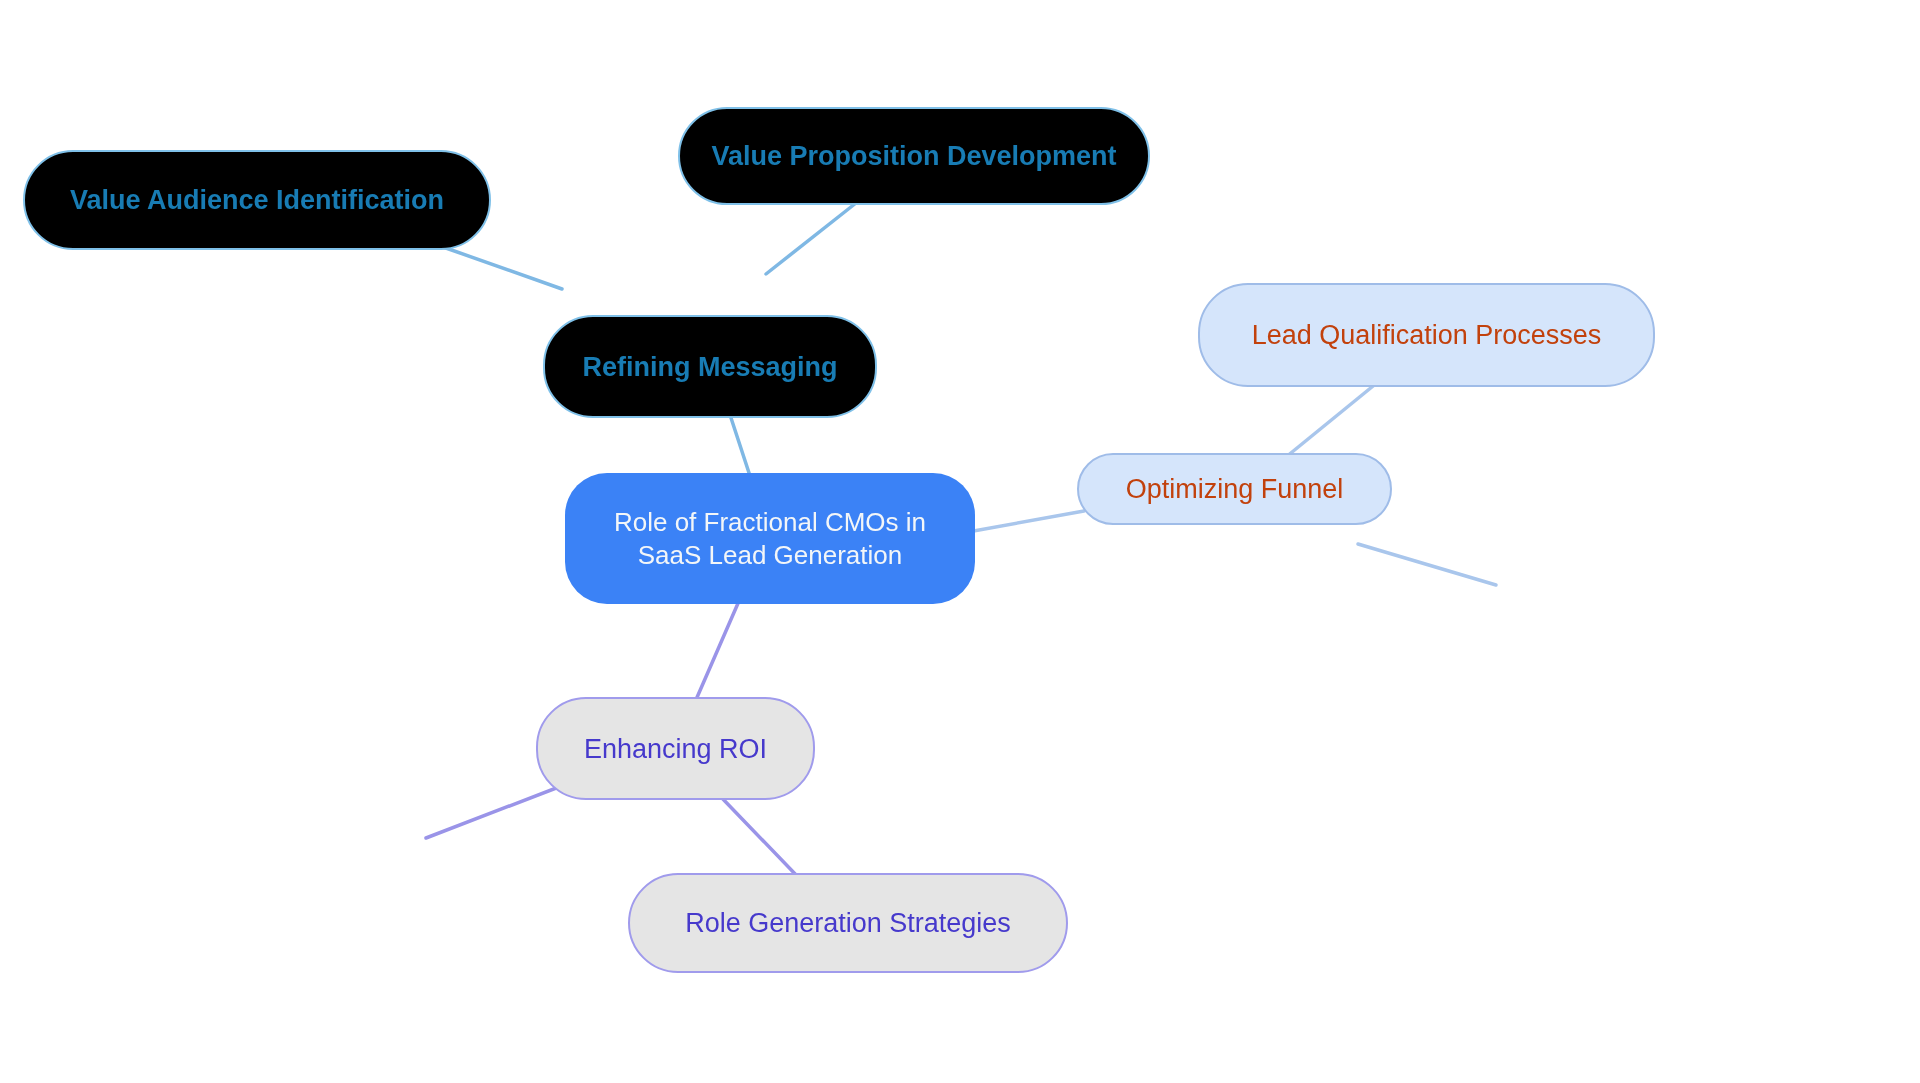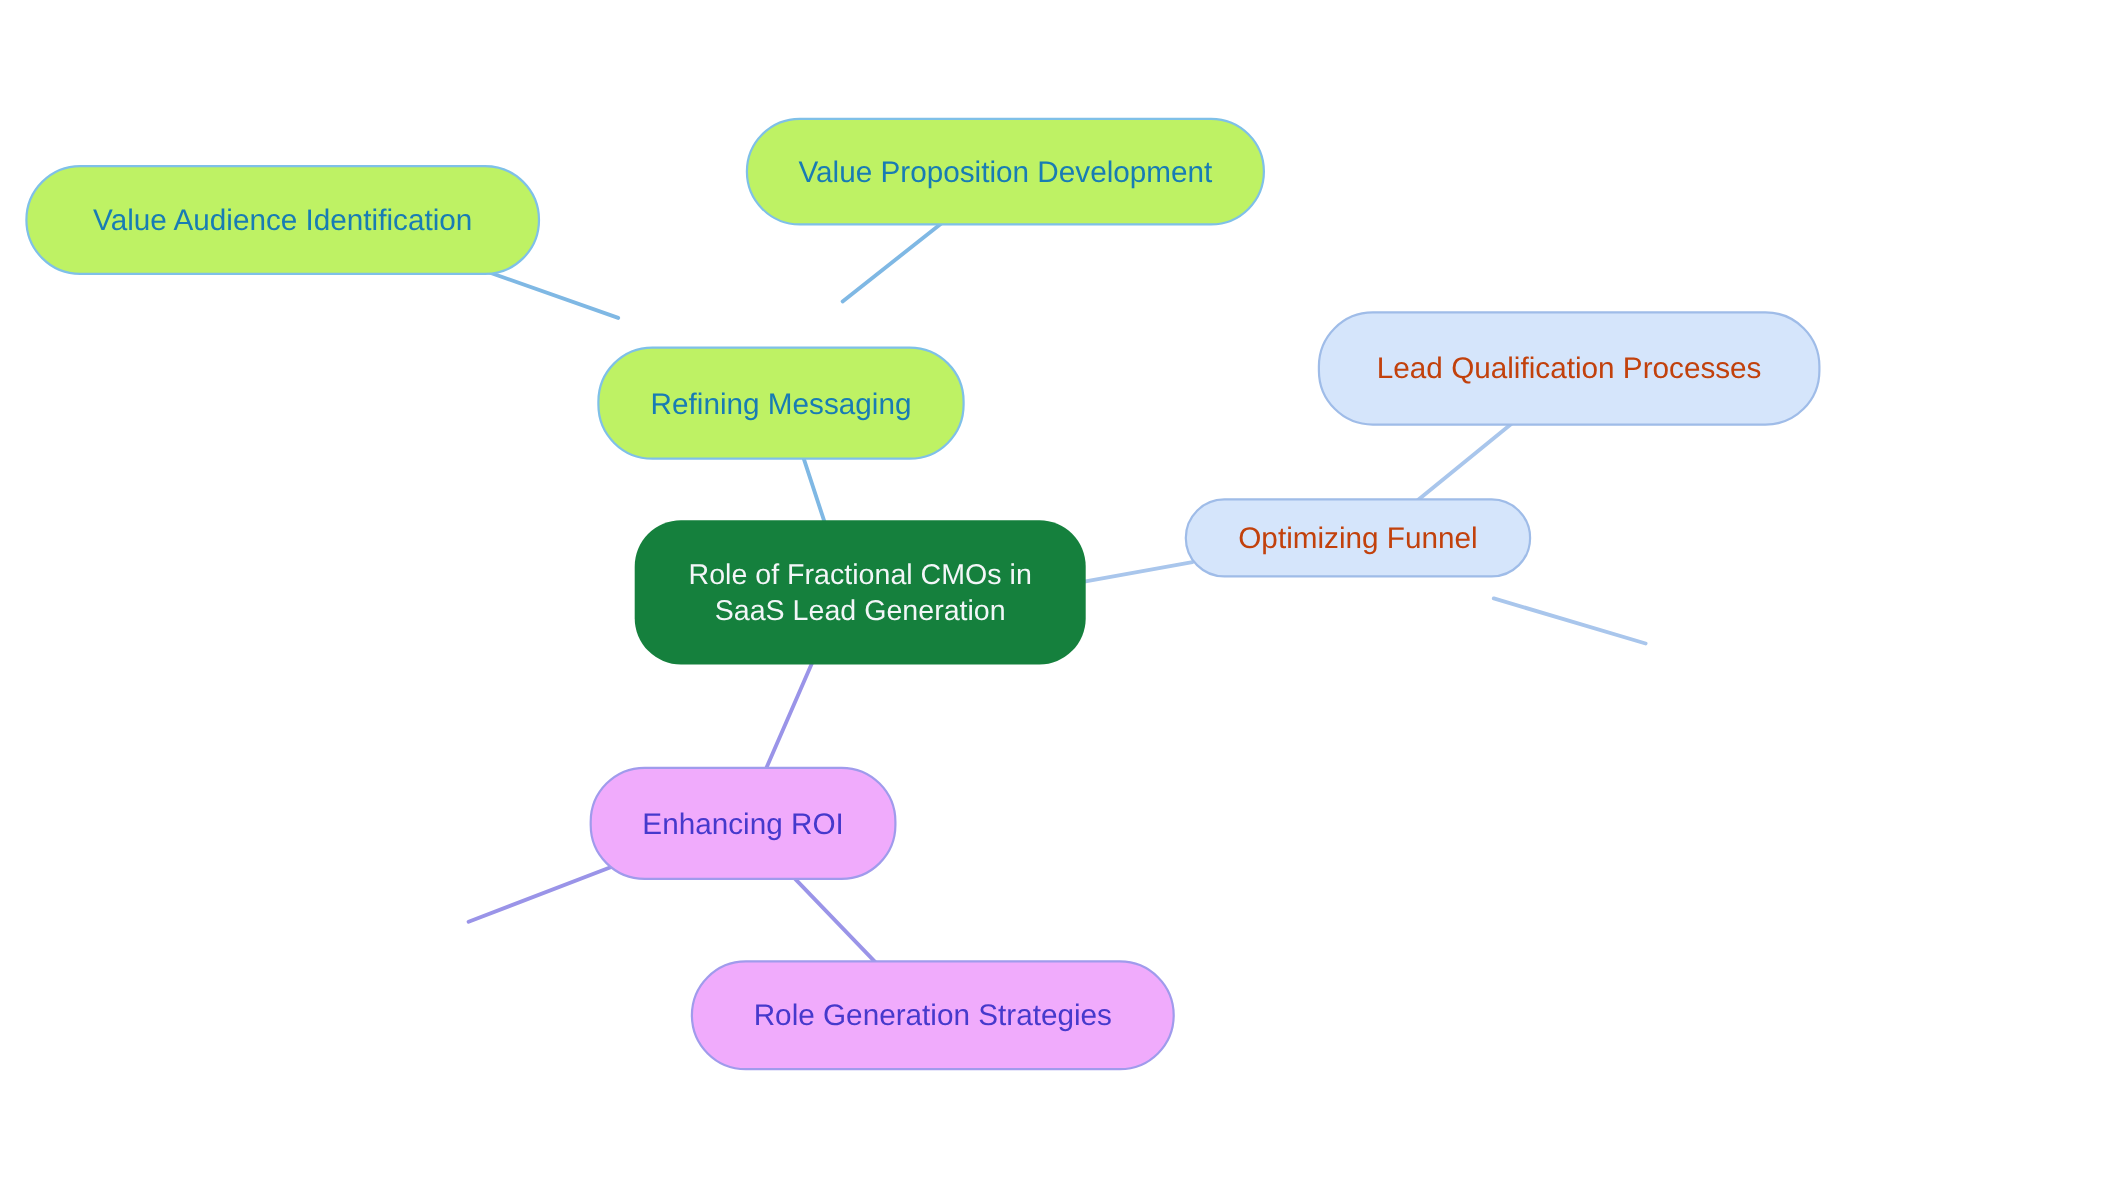--- a/index.html
+++ b/index.html
@@ -31,41 +31,41 @@
     text-align: center;
     box-sizing: border-box;
     font-size: 27px;
     line-height: 34px;
     padding: 0 28px;
     cursor: default;
     user-select: none;
   }
   .node-root {
     left: 565px; top: 473px; width: 410px; height: 131px;
-    background: #15803d;
+    background: #3b82f6;
     color: #f3f6f8;
     border-radius: 42px;
     font-size: 26px;
     line-height: 33px;
-    margin-left: 12px;
   }
   .branch-blue {
-    background: #bef264;
+    background: #000000;
     border: 2px solid #7fc0e8;
     color: #187cb4;
     border-radius: 50px;
+    font-weight: bold;
   }
   .branch-paleblue {
     background: #d5e5fb;
     border: 2px solid #9fbce8;
     color: #c2410c;
     border-radius: 50px;
   }
   .branch-purple {
-    background: #f0abfc;
+    background: #e5e5e5;
     border: 2px solid #a09bec;
     color: #4639cc;
     border-radius: 50px;
   }
   .node-rm  { left: 543px;  top: 270px; width: 334px; height: 103px; margin-top: 45px; }
   .node-tai { left: 23px;   top: 150px; width: 468px; height: 100px; }
   .node-vpd { left: 678px;  top: 107px; width: 472px; height: 98px;  }
   .node-of  { left: 1077px; top: 453px; width: 315px; height: 72px; }
   .node-lqp { left: 1198px; top: 283px; width: 457px; height: 104px; }
   .node-cri { left: 1425px; top: 580px; width: 475px; height: 100px; }

